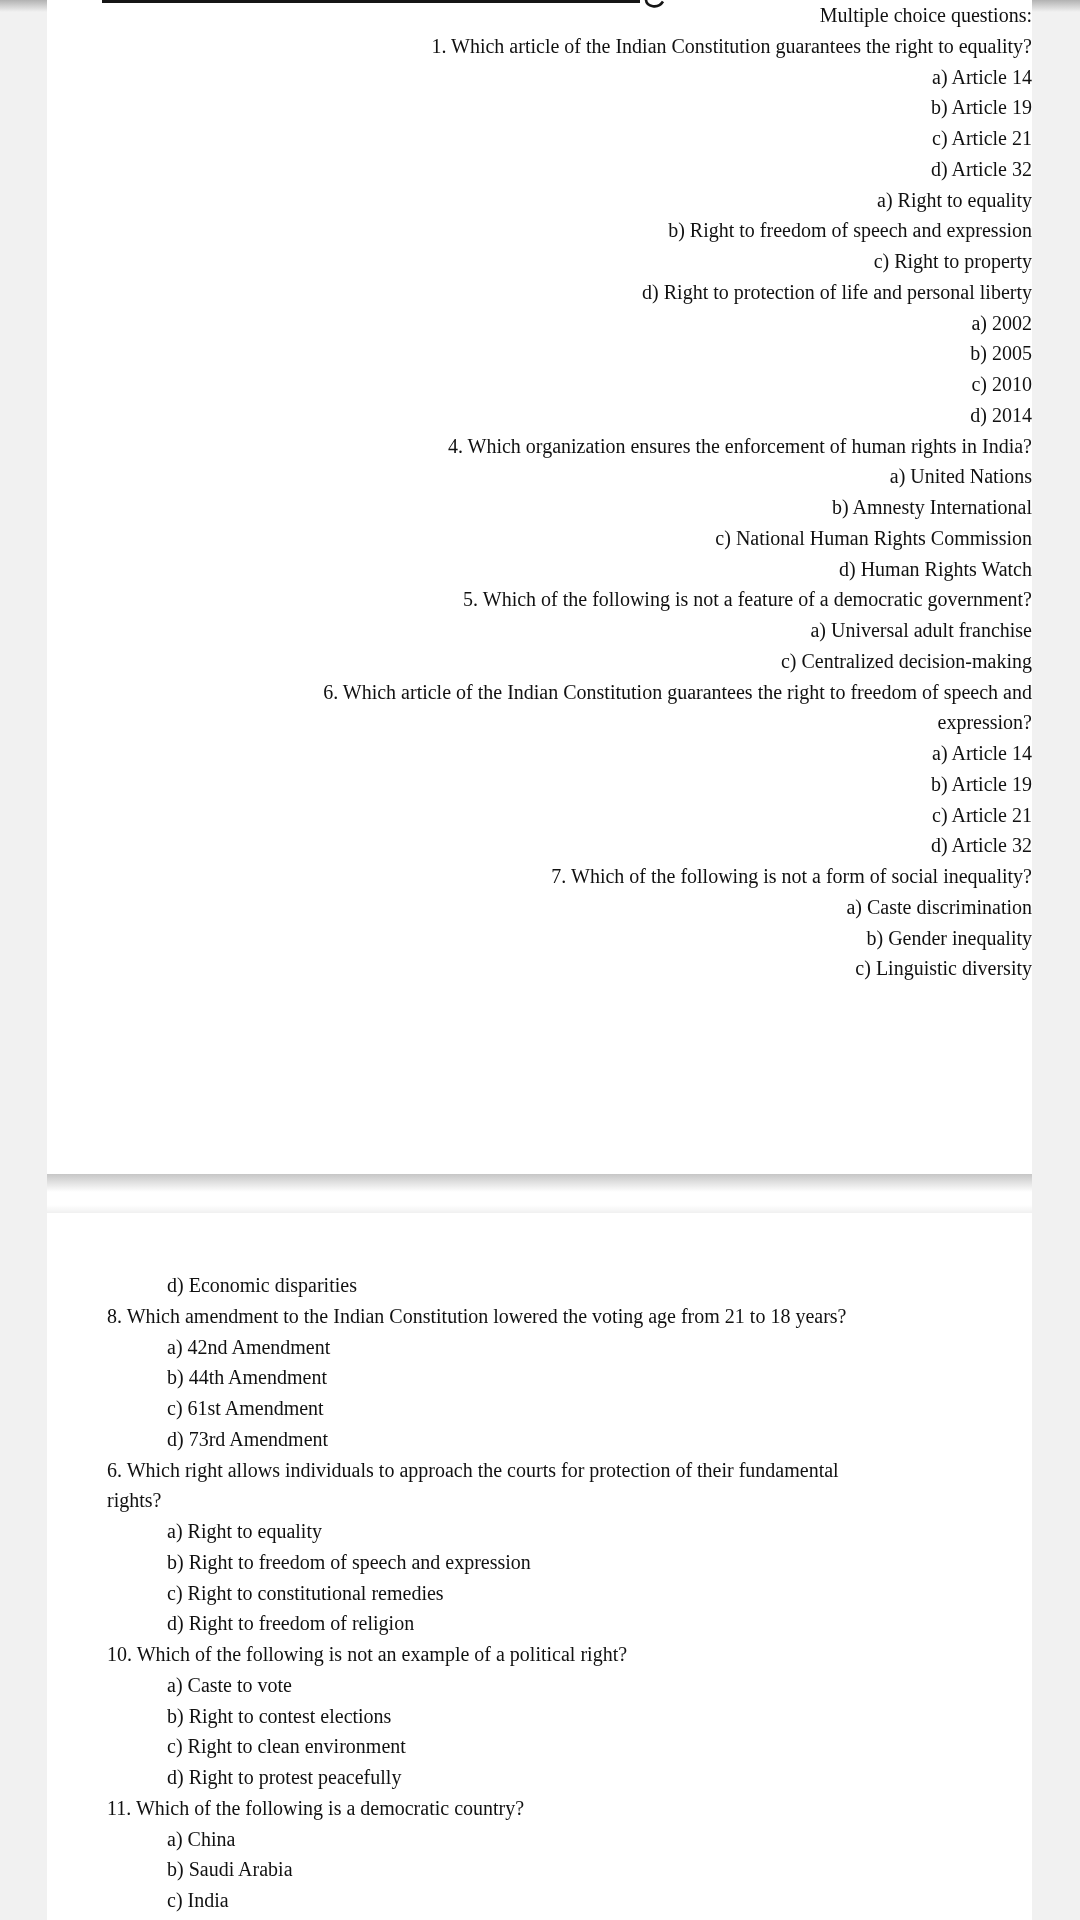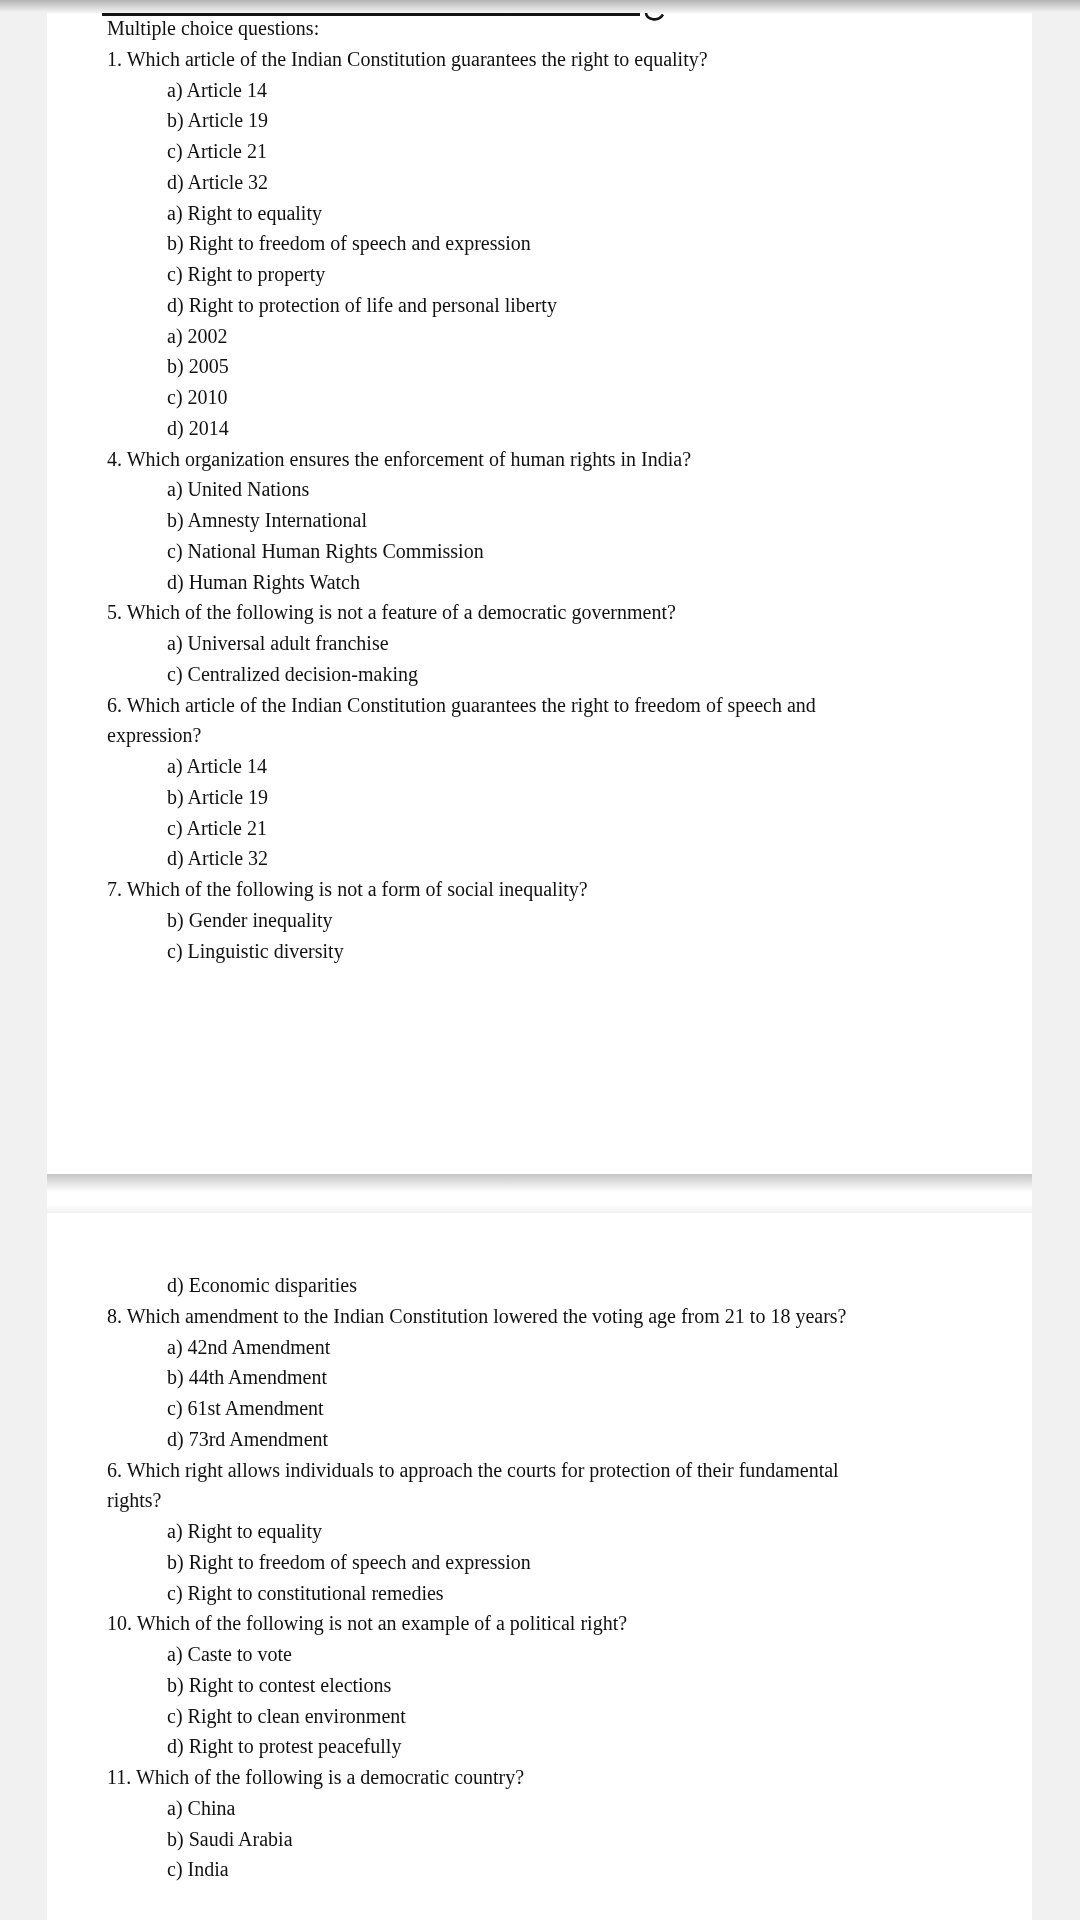--- a/index.html
+++ b/index.html
@@ -10,21 +10,21 @@
   }
   .screen{position:relative;width:1080px;height:1920px;color:#111;}
 
   
   .top-shadow{
     position:absolute;top:0;left:0;width:1080px;height:12px;
     background:linear-gradient(#b2b2b2,rgba(178,178,178,0));
   }
 
   .page{position:absolute;left:47px;width:985px;background:#ffffff;}
-  .page-1{top:13px;height:1308px;}
+  .page-1{top:0;height:1308px;text-align:right;}
   .page-2{top:1213px;height:720px;}
 
   
   .gap-shadow-below{
     position:absolute;left:47px;width:985px;top:1174px;height:20px;
     background:linear-gradient(#c6c6c6 0%,rgba(241,241,241,0) 90%);
   }
   
   .gap-shadow-above{
     position:absolute;left:47px;width:985px;top:1205px;height:8px;
@@ -84,20 +84,21 @@
         <div class="line q">5. Which of the following is not a feature of a democratic government?</div>
         <div class="line o">a) Universal adult franchise</div>
         <div class="line o">c) Centralized decision-making</div>
         <div class="line q">6. Which article of the Indian Constitution guarantees the right to freedom of speech and</div>
         <div class="line q">expression?</div>
         <div class="line o">a) Article 14</div>
         <div class="line o">b) Article 19</div>
         <div class="line o">c) Article 21</div>
         <div class="line o">d) Article 32</div>
         <div class="line q">7. Which of the following is not a form of social inequality?</div>
+        <div class="line o">a) Caste discrimination</div>
         <div class="line o">b) Gender inequality</div>
         <div class="line o">c) Linguistic diversity</div>
       </div>
   </div>
 
   <div class="gap-shadow-below"></div>
   <div class="gap-shadow-above"></div>
 
   <div class="page page-2">
     <div class="lines">
@@ -105,20 +106,21 @@
         <div class="line q">8. Which amendment to the Indian Constitution lowered the voting age from 21 to 18 years?</div>
         <div class="line o">a) 42nd Amendment</div>
         <div class="line o">b) 44th Amendment</div>
         <div class="line o">c) 61st Amendment</div>
         <div class="line o">d) 73rd Amendment</div>
         <div class="line q">6. Which right allows individuals to approach the courts for protection of their fundamental</div>
         <div class="line q">rights?</div>
         <div class="line o">a) Right to equality</div>
         <div class="line o">b) Right to freedom of speech and expression</div>
         <div class="line o">c) Right to constitutional remedies</div>
+        <div class="line o">d) Right to freedom of religion</div>
         <div class="line q">10. Which of the following is not an example of a political right?</div>
         <div class="line o">a) Caste to vote</div>
         <div class="line o">b) Right to contest elections</div>
         <div class="line o">c) Right to clean environment</div>
         <div class="line o">d) Right to protest peacefully</div>
         <div class="line q">11. Which of the following is a democratic country?</div>
         <div class="line o">a) China</div>
         <div class="line o">b) Saudi Arabia</div>
         <div class="line o">c) India</div>
       </div>

